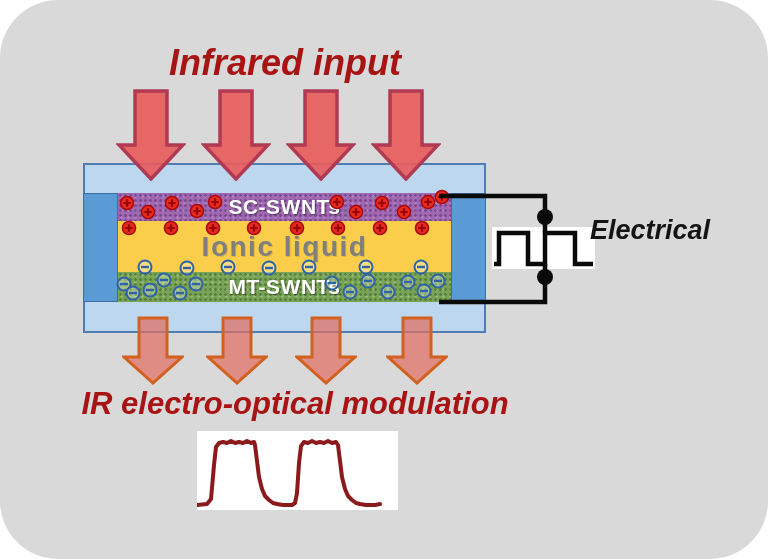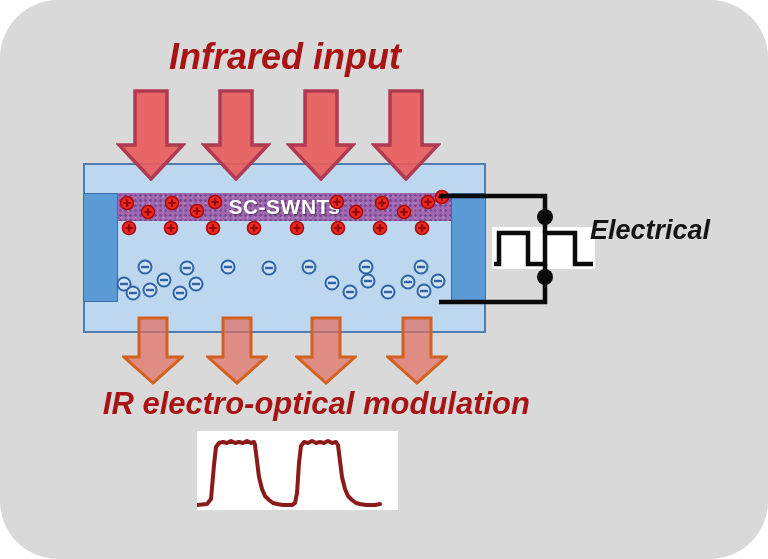--- a/index.html
+++ b/index.html
@@ -3,21 +3,21 @@
 <meta charset="utf-8">
 <style>
   html,body{margin:0;padding:0;background:#ffffff;}
   body{font-family:"Liberation Sans", sans-serif;}
   .card{
     position:relative;width:768px;height:559px;background:#D9D9D9;
     border-radius:58px;overflow:hidden;
   }
   .abs{position:absolute;}
   .title{
-    left:85px;top:36px;width:400px;text-align:center;
+    left:85px;top:42px;width:400px;text-align:center;
     font-size:36px;font-weight:bold;font-style:italic;z-index:6;
   }
   .glass{
     left:83px;top:163px;width:403px;height:170px;background:#BDD7EE;
     border:2px solid #4F7DB3;box-sizing:border-box;z-index:1;
   }
   .electrode{
     top:193px;width:35px;height:109px;background:#5B9BD5;
     border:1px solid #3C6EA5;box-sizing:border-box;z-index:2;
   }
@@ -44,21 +44,21 @@
     text-shadow:1px 1px 0 rgba(0,0,0,.12);
   }
   .charges{left:83px;top:185px;z-index:3;pointer-events:none;}
   .arrow-svg{z-index:4;pointer-events:none;}
   .circuit{left:0;top:0;z-index:5;pointer-events:none;}
   .emod{
     left:590px;top:214px;width:165px;z-index:6;
     font-size:27px;line-height:33px;font-weight:bold;font-style:italic;
   }
   .outlabel{
-    left:60px;top:386px;width:470px;text-align:right;z-index:6;
+    left:60px;top:386px;width:470px;text-align:center;z-index:6;
     font-size:31px;font-weight:bold;font-style:italic;
   }
   .waveplot{left:197px;top:431px;width:201px;height:79px;background:#fff;z-index:6;}
 </style>
 </head>
 <body>
 
 <div class="card">
 
   <div class="abs title" style="color:#A81414;">Infrared input</div>
@@ -75,20 +75,26 @@
   <svg class="abs arrow-svg" style="left:371px;top:89px;" width="70" height="92" viewBox="0 0 70 92">
     <polygon points="19,2 51,2 51,56 67,56 35,90 3,56 19,56" fill="#E85A5A" fill-opacity="0.9" stroke="#B03A52" stroke-width="3.5"></polygon>
   </svg>
 
   <div class="abs glass"></div>
   <div class="abs electrode" style="left:83px;"></div>
   <div class="abs electrode" style="left:451px;"></div>
 
   <div class="abs layer layer-sc">
     <span class="swnts-label">SC-SWNTs</span>
+  </div>
+  <div class="abs layer layer-il">
+    <span class="il-label">Ionic liquid</span>
+  </div>
+  <div class="abs layer layer-mt">
+    <span class="swnts-label">MT-SWNTs</span>
   </div>
 
   <svg id="charges" class="abs charges" width="403" height="125" viewBox="83 185 403 125">
       <g>
         <circle cx="127" cy="203" r="6.5" fill="#E62B22" stroke="#AD0B0B" stroke-width="1.6"></circle>
         <line x1="123.2" y1="203" x2="130.8" y2="203" stroke="#9C0505" stroke-width="2.2"></line>
         <line x1="127" y1="199.2" x2="127" y2="206.8" stroke="#9C0505" stroke-width="2.2"></line>
       </g>
       <g>
         <circle cx="148" cy="212" r="6.5" fill="#E62B22" stroke="#AD0B0B" stroke-width="1.6"></circle>

